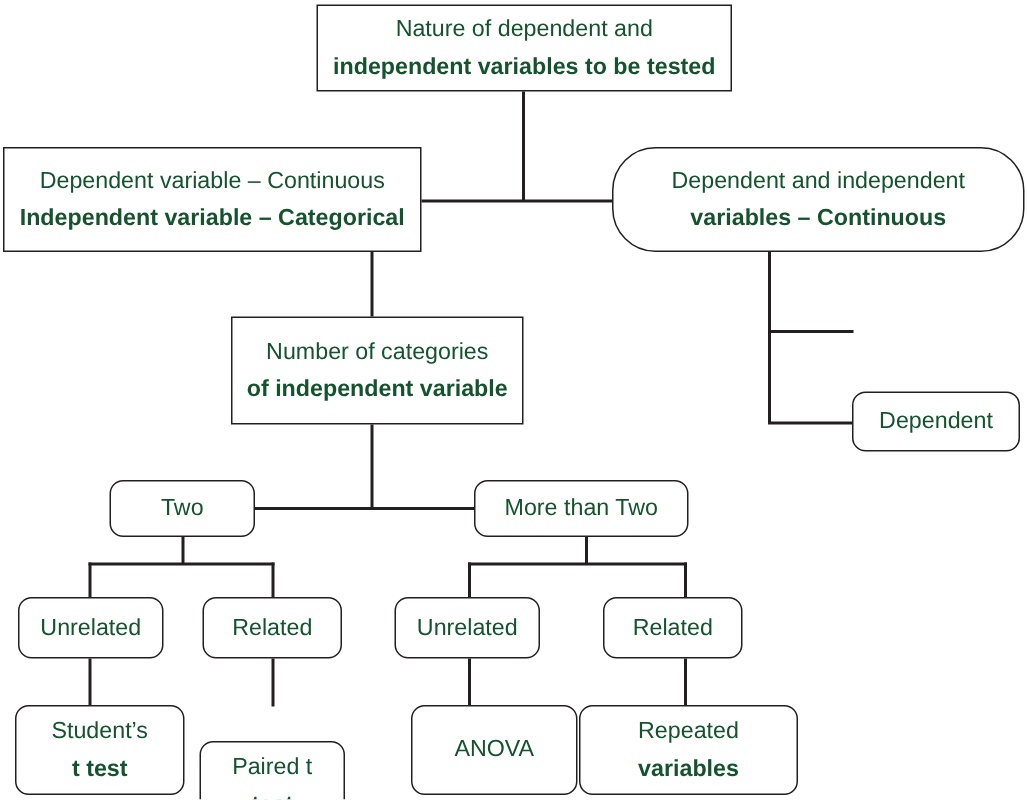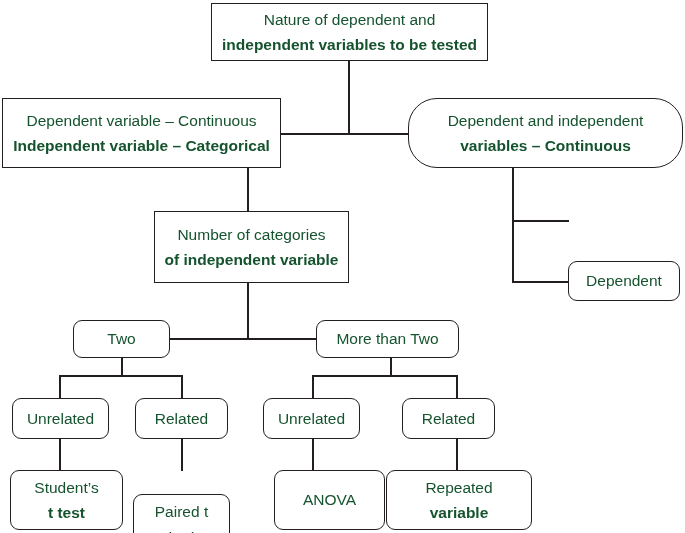--- a/index.html
+++ b/index.html
@@ -136,16 +136,16 @@
     <span>Paired t</span>
     <span class="line2">test</span>
   </div>
 
   <div class="node rounded" style="left:274px; top:470px; width:111px; height:60px;">
     <span>ANOVA</span>
   </div>
 
   <div class="node rounded" style="left:386px; top:470px; width:146px; height:60px;">
     <span>Repeated</span>
-    <span class="line2">variable</span>
+    <span class="line2">variables</span>
   </div>
 
 </div>
 
 </body></html>

